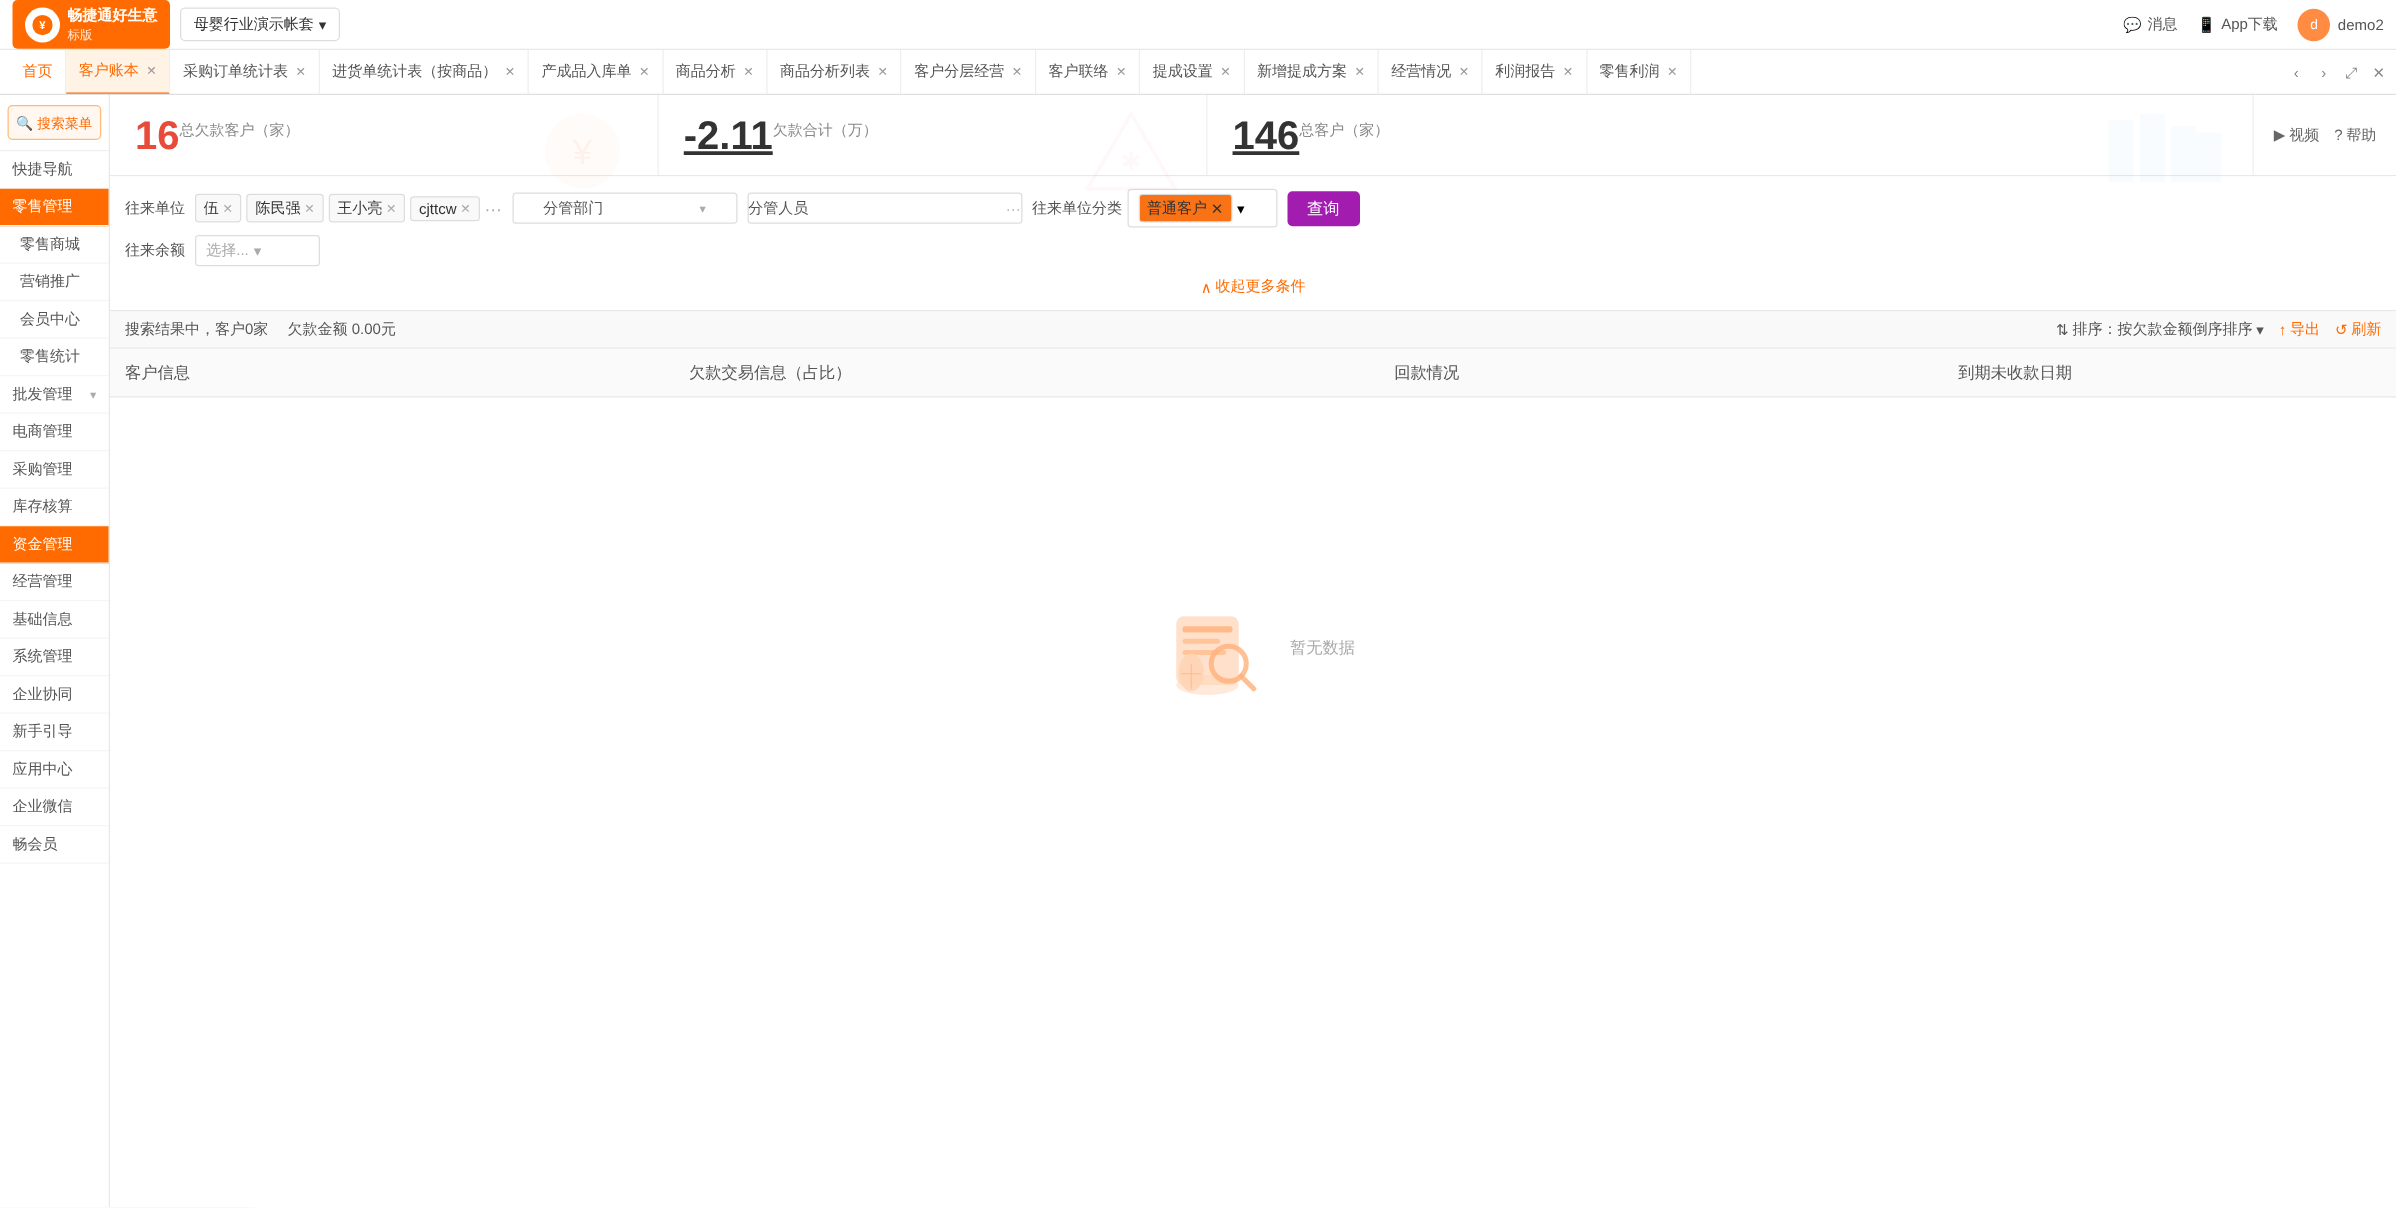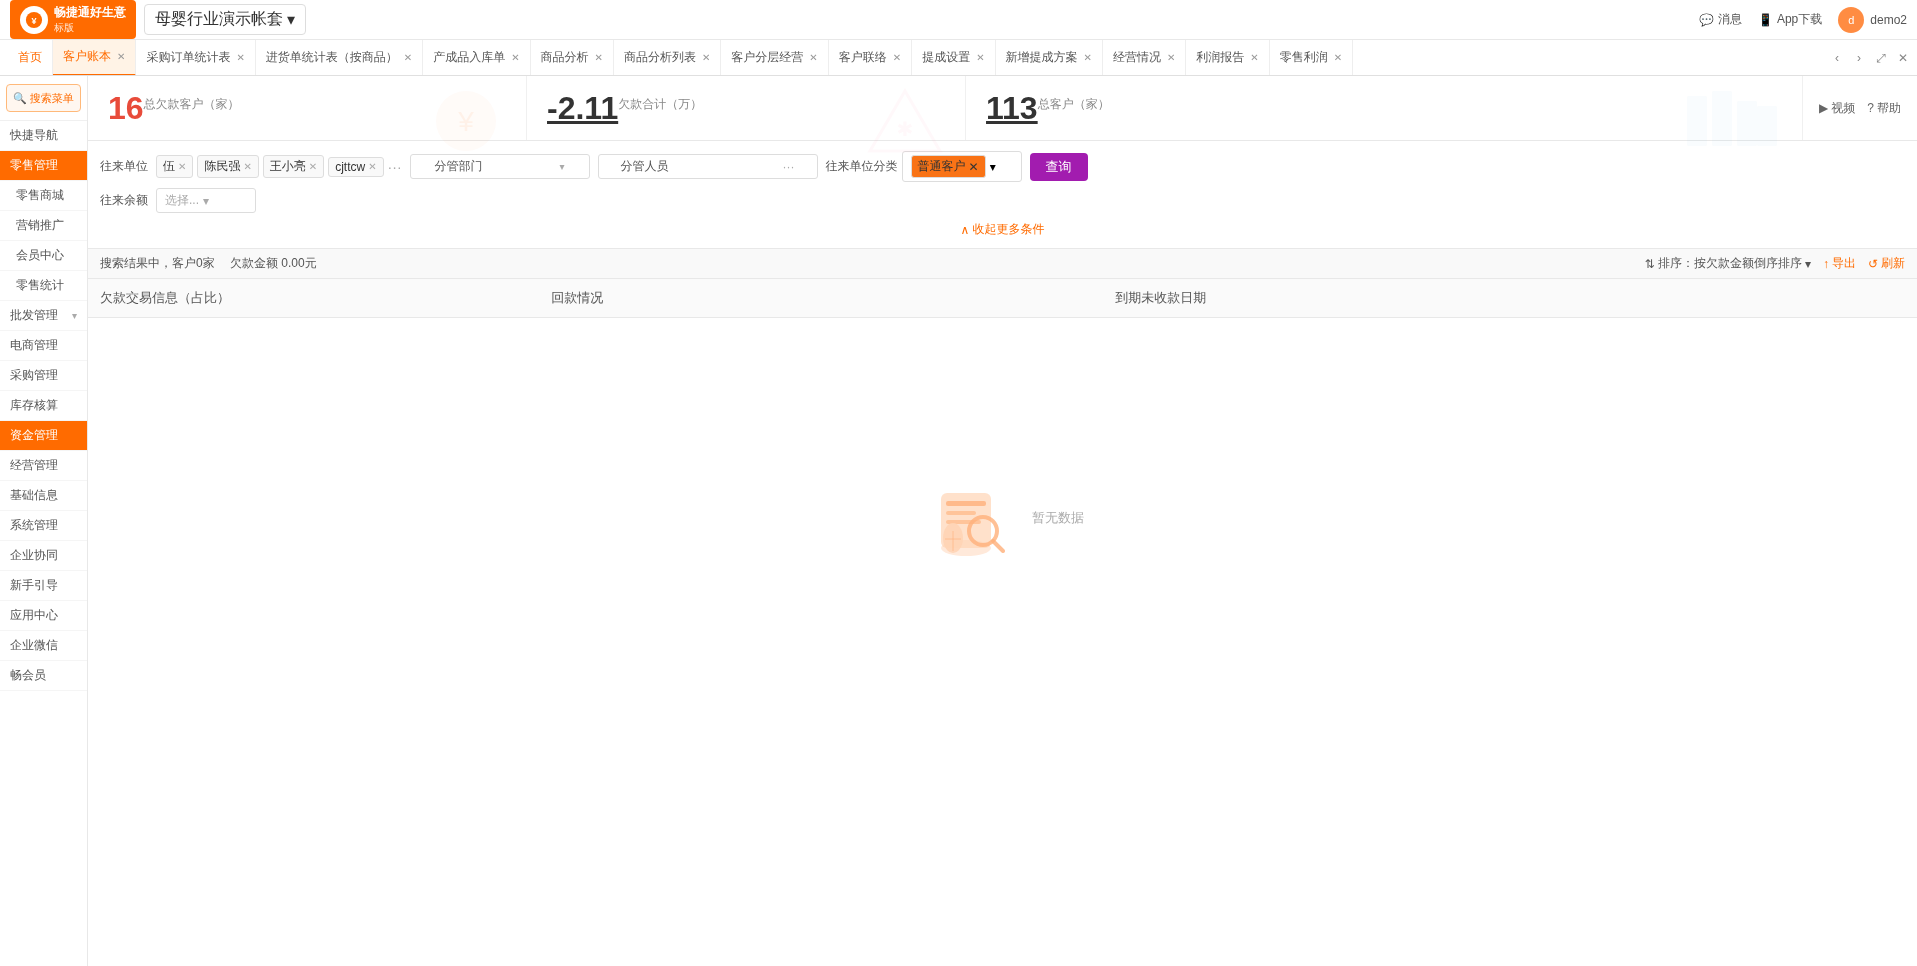--- a/index.html
+++ b/index.html
@@ -4,21 +4,21 @@
   <style>
     * { margin: 0; padding: 0; box-sizing: border-box; }
     body { font-family: 'Microsoft YaHei', sans-serif; font-size: 13px; background: #f5f5f5; display: flex; flex-direction: column; height: 966px; overflow: hidden; }
 
     
     .top-bar { height: 40px; background: #fff; border-bottom: 1px solid #e8e8e8; display: flex; align-items: center; padding: 0 10px; justify-content: space-between; }
     .top-bar-left { display: flex; align-items: center; gap: 8px; }
     .logo-area { display: flex; align-items: center; gap: 6px; background: #ff6b00; padding: 4px 10px; border-radius: 4px; color: #fff; font-size: 12px; }
     .logo-icon { width: 28px; height: 28px; background: #fff; border-radius: 50%; display: flex; align-items: center; justify-content: center; }
     .logo-icon svg { width: 18px; height: 18px; }
-    .store-selector { display: flex; align-items: center; gap: 4px; padding: 4px 10px; border: 1px solid #ddd; border-radius: 4px; cursor: pointer; font-size: 16px; color: #333; background: #fff; }
+    .store-selector { display: flex; align-items: center; gap: 4px; padding: 4px 10px; border: 1px solid #ddd; border-radius: 4px; cursor: pointer; font-size: 12px; color: #333; background: #fff; }
     .top-bar-right { display: flex; align-items: center; gap: 16px; font-size: 12px; color: #555; }
     .top-bar-right .btn { display: flex; align-items: center; gap: 4px; cursor: pointer; }
     .avatar { width: 26px; height: 26px; border-radius: 50%; background: #ff8c42; display: flex; align-items: center; justify-content: center; color: #fff; font-size: 11px; }
 
     
     .nav-tabs { height: 36px; background: #fff; border-bottom: 1px solid #e0e0e0; display: flex; align-items: center; padding: 0 0 0 8px; overflow: hidden; }
     .nav-tab { height: 36px; display: flex; align-items: center; padding: 0 10px; font-size: 12px; cursor: pointer; color: #555; border-right: 1px solid #eee; white-space: nowrap; position: relative; gap: 4px; }
     .nav-tab.active { background: #fff3e6; color: #ff6b00; border-bottom: 2px solid #ff6b00; }
     .nav-tab .close-x { font-size: 10px; color: #999; cursor: pointer; margin-left: 2px; }
     .home-tab { color: #ff6b00; font-weight: 500; }
@@ -55,21 +55,21 @@
     
     .filter-area { background: #fff; padding: 10px 12px; border-bottom: 1px solid #e8e8e8; }
     .filter-row { display: flex; align-items: center; gap: 8px; flex-wrap: wrap; margin-bottom: 6px; }
     .filter-label { font-size: 12px; color: #555; white-space: nowrap; }
     .filter-tags { display: flex; align-items: center; gap: 4px; flex-wrap: wrap; }
     .filter-tag { display: flex; align-items: center; gap: 3px; padding: 2px 6px; border: 1px solid #ddd; border-radius: 3px; font-size: 12px; color: #333; background: #f9f9f9; }
     .filter-tag .x { color: #aaa; cursor: pointer; font-size: 10px; }
     .filter-more { color: #aaa; cursor: pointer; font-size: 14px; }
     .filter-select { display: flex; align-items: center; gap: 4px; padding: 3px 24px; border: 1px solid #ddd; border-radius: 3px; min-width: 140px; cursor: pointer; background: #fff; font-size: 12px; color: #555; }
     .filter-select .arrow { color: #aaa; font-size: 10px; margin-left: auto; }
-    .filter-persons { display: flex; align-items: center; gap: 4px; padding: 3px 22px; border: 1px solid #ddd; border-radius: 3px; min-width: 200px; cursor: pointer; background: #fff; font-size: 12px; color: #555; }
+    .filter-persons { display: flex; align-items: center; gap: 4px; padding: 3px 0; border: 1px solid #ddd; border-radius: 3px; min-width: 200px; cursor: pointer; background: #fff; font-size: 12px; color: #555; }
     .filter-persons .dots { color: #aaa; }
     .filter-classify { display: flex; align-items: center; gap: 4px; }
     .filter-classify-label { font-size: 12px; color: #555; }
     .filter-classify-select { display: flex; align-items: center; gap: 4px; padding: 3px 8px; border: 1px solid #ddd; border-radius: 3px; min-width: 120px; cursor: pointer; background: #fff; font-size: 12px; }
     .selected-tag { display: flex; align-items: center; gap: 3px; padding: 2px 6px; border: 1px solid #ddd; border-radius: 3px; background: #f97316; font-size: 12px; color: #333; }
     .query-btn { background: #a21caf; color: #fff; border: none; border-radius: 4px; padding: 5px 16px; font-size: 13px; cursor: pointer; white-space: nowrap; }
     .balance-row { display: flex; align-items: center; gap: 8px; }
     .balance-label { font-size: 12px; color: #555; }
     .balance-select { display: flex; align-items: center; gap: 4px; padding: 3px 8px; border: 1px solid #ddd; border-radius: 3px; min-width: 100px; cursor: pointer; background: #fff; font-size: 12px; color: #aaa; }
     .collapse-btn { display: flex; align-items: center; gap: 3px; color: #ff6b00; font-size: 12px; cursor: pointer; margin: 0 auto; }
@@ -292,21 +292,21 @@
 
       <div class="stat-card" style="flex:2;position:relative;">
         <div class="stat-icon-bg">
           <svg width="100" height="70" viewBox="0 0 100 70">
             <rect x="5" y="10" width="20" height="50" rx="2" fill="#4fa3d8" opacity="0.25"></rect>
             <rect x="30" y="5" width="20" height="55" rx="2" fill="#4fa3d8" opacity="0.25"></rect>
             <rect x="55" y="15" width="20" height="45" rx="2" fill="#4fa3d8" opacity="0.25"></rect>
             <rect x="75" y="20" width="20" height="40" rx="2" fill="#4fa3d8" opacity="0.25"></rect>
           </svg>
         </div>
-        <div class="stat-value black">113</div>
+        <div class="stat-value black">146</div>
         <div class="stat-label">总客户（家）</div>
       </div>
 
       <div class="top-right-actions">
         <div class="action-link">
           <span>▶</span>
           <span>视频</span>
         </div>
         <div class="action-link">
           <span>?</span>
@@ -391,20 +391,21 @@
         </div>
         <div class="result-btn">
           <span>↺</span>
           <span>刷新</span>
         </div>
       </div>
     </div>
 
     <div class="table-wrapper">
       <div class="table-header">
+        <div>客户信息</div>
         <div>欠款交易信息（占比）</div>
         <div>回款情况</div>
         <div>到期未收款日期</div>
       </div>
       <div class="table-body">
         <div class="empty-state">
 
           <div class="empty-icon">
             <svg width="90" height="90" viewBox="0 0 90 90">
 

